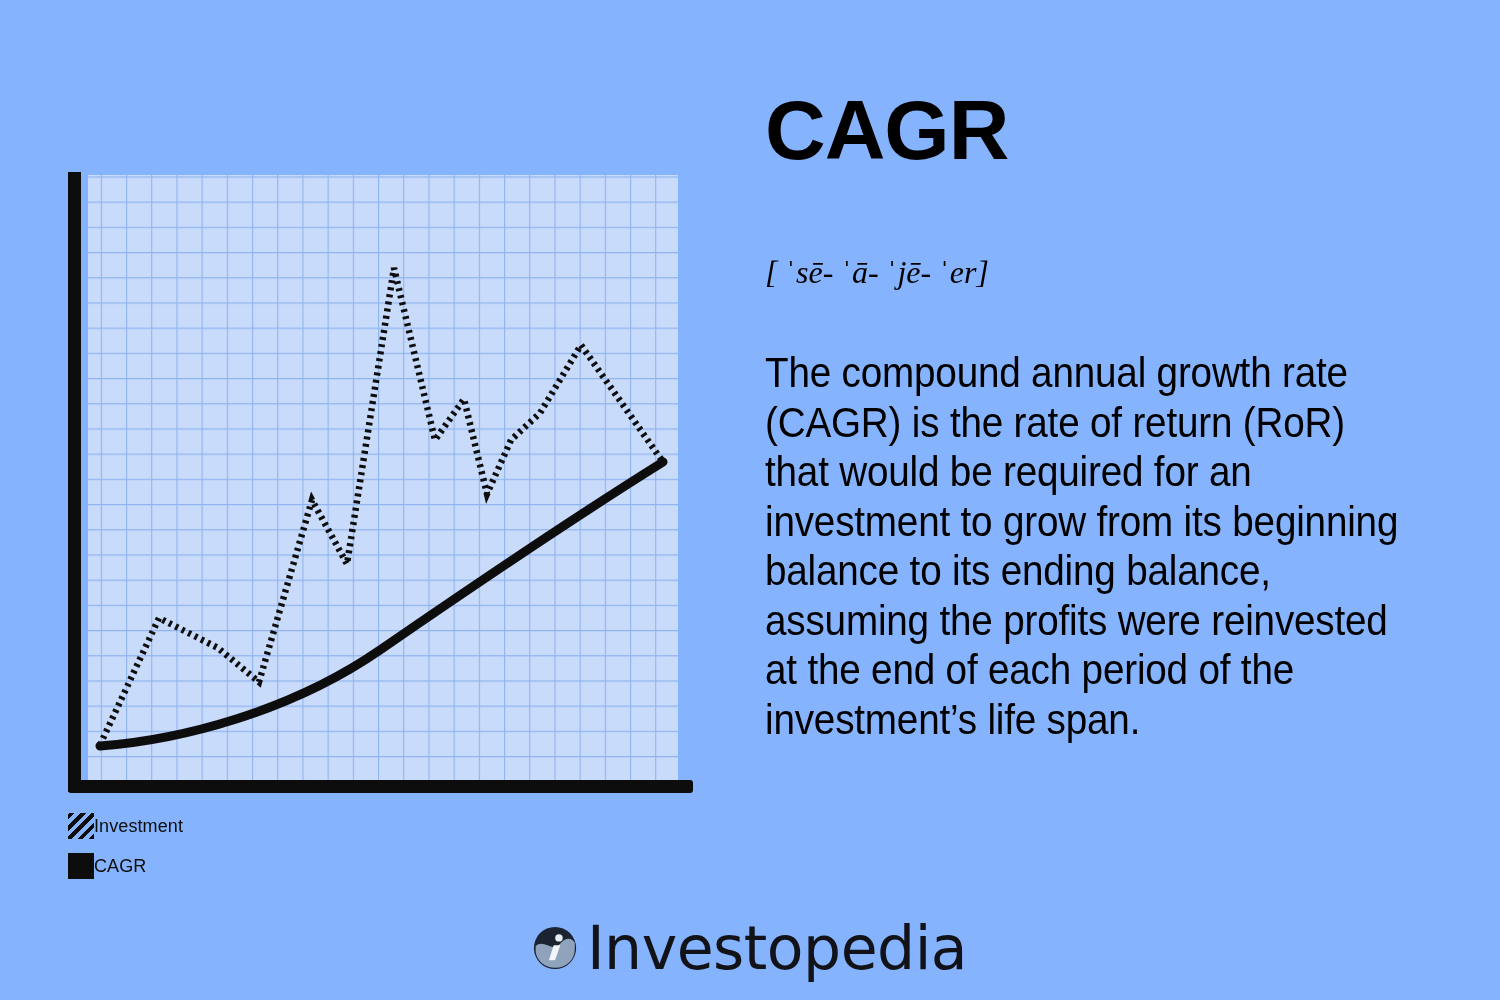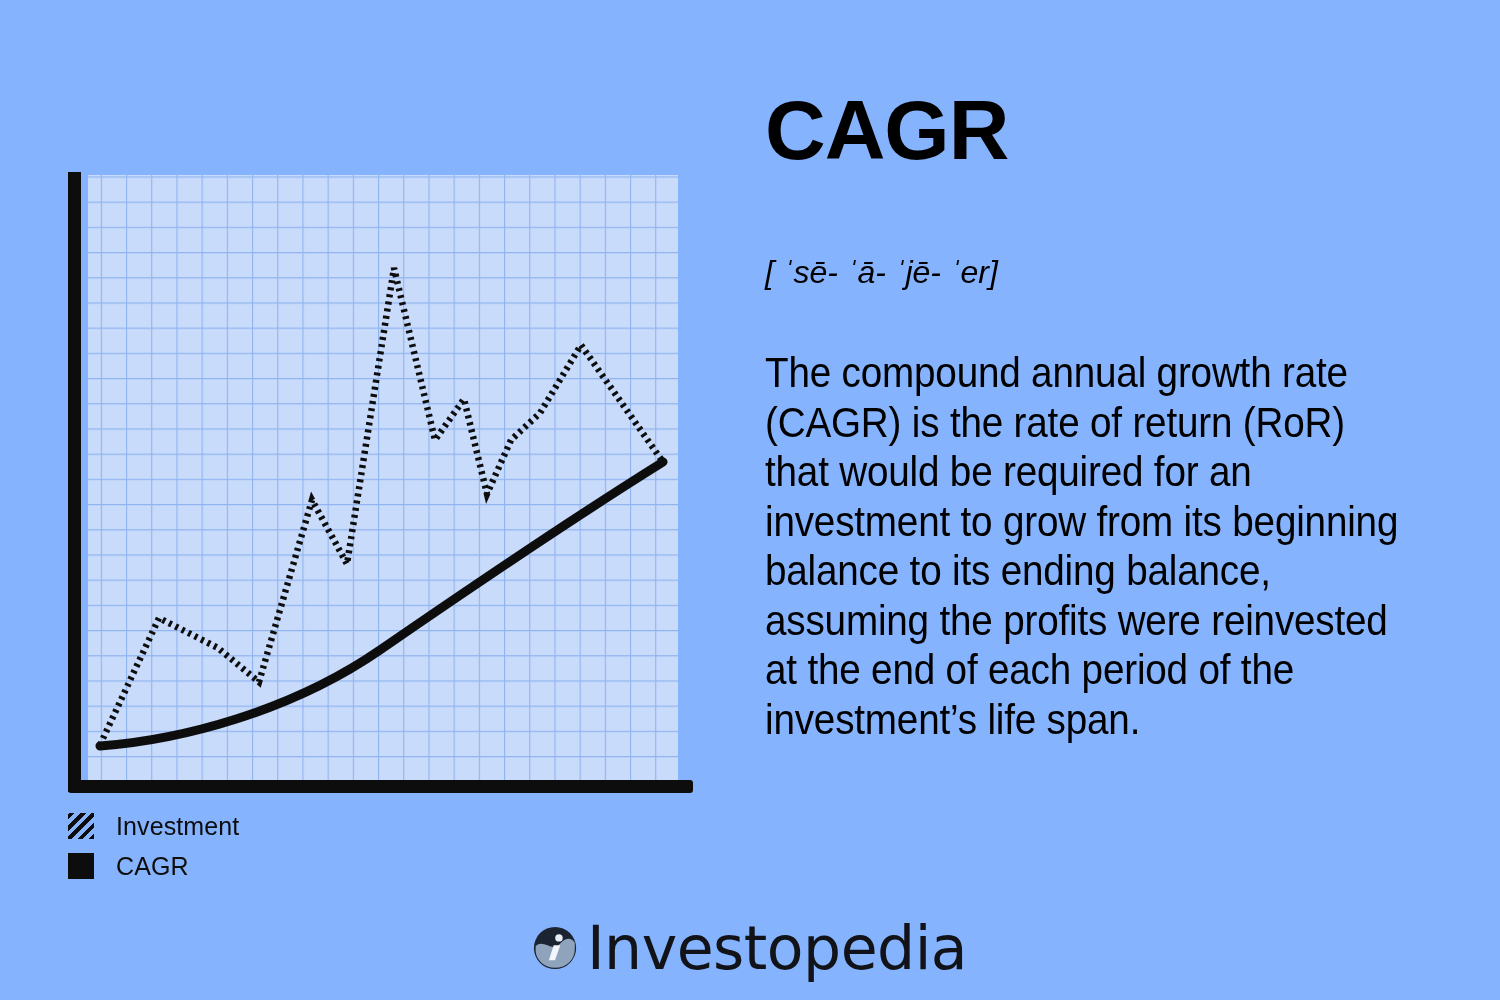--- a/index.html
+++ b/index.html
@@ -58,22 +58,21 @@
         #0d0d0d 0px,
         #0d0d0d 4px,
         #85b3fd 4px,
         #85b3fd 8px
       );
   }
   .legend-swatch.solid {
     background: #0d0d0d;
   }
   .legend-label {
-    margin-left: 22px;
-    font-size: 25px;
+    font-size: 18px;
     color: #0d0d0d;
     letter-spacing: 0.1px;
     font-family: "Liberation Sans", sans-serif;
     white-space: nowrap;
   }
 
   
   .text-panel {
     position: absolute;
     left: 765px;
@@ -92,21 +91,21 @@
     letter-spacing: -1px;
     font-family: "Liberation Sans", sans-serif;
   }
   .pronunciation {
     position: absolute;
     left: 0;
     top: 254px;
     font-size: 32px;
     font-style: italic;
     color: #000000;
-    font-family: Liberation Sans, sans-serif;
+    font-family: Liberation Serif, serif;
     white-space: nowrap;
   }
   .definition {
     position: absolute;
     left: 0;
     top: 348px;
     width: 690px;
     font-size: 42px;
     line-height: 1.18;
     color: #000000;

